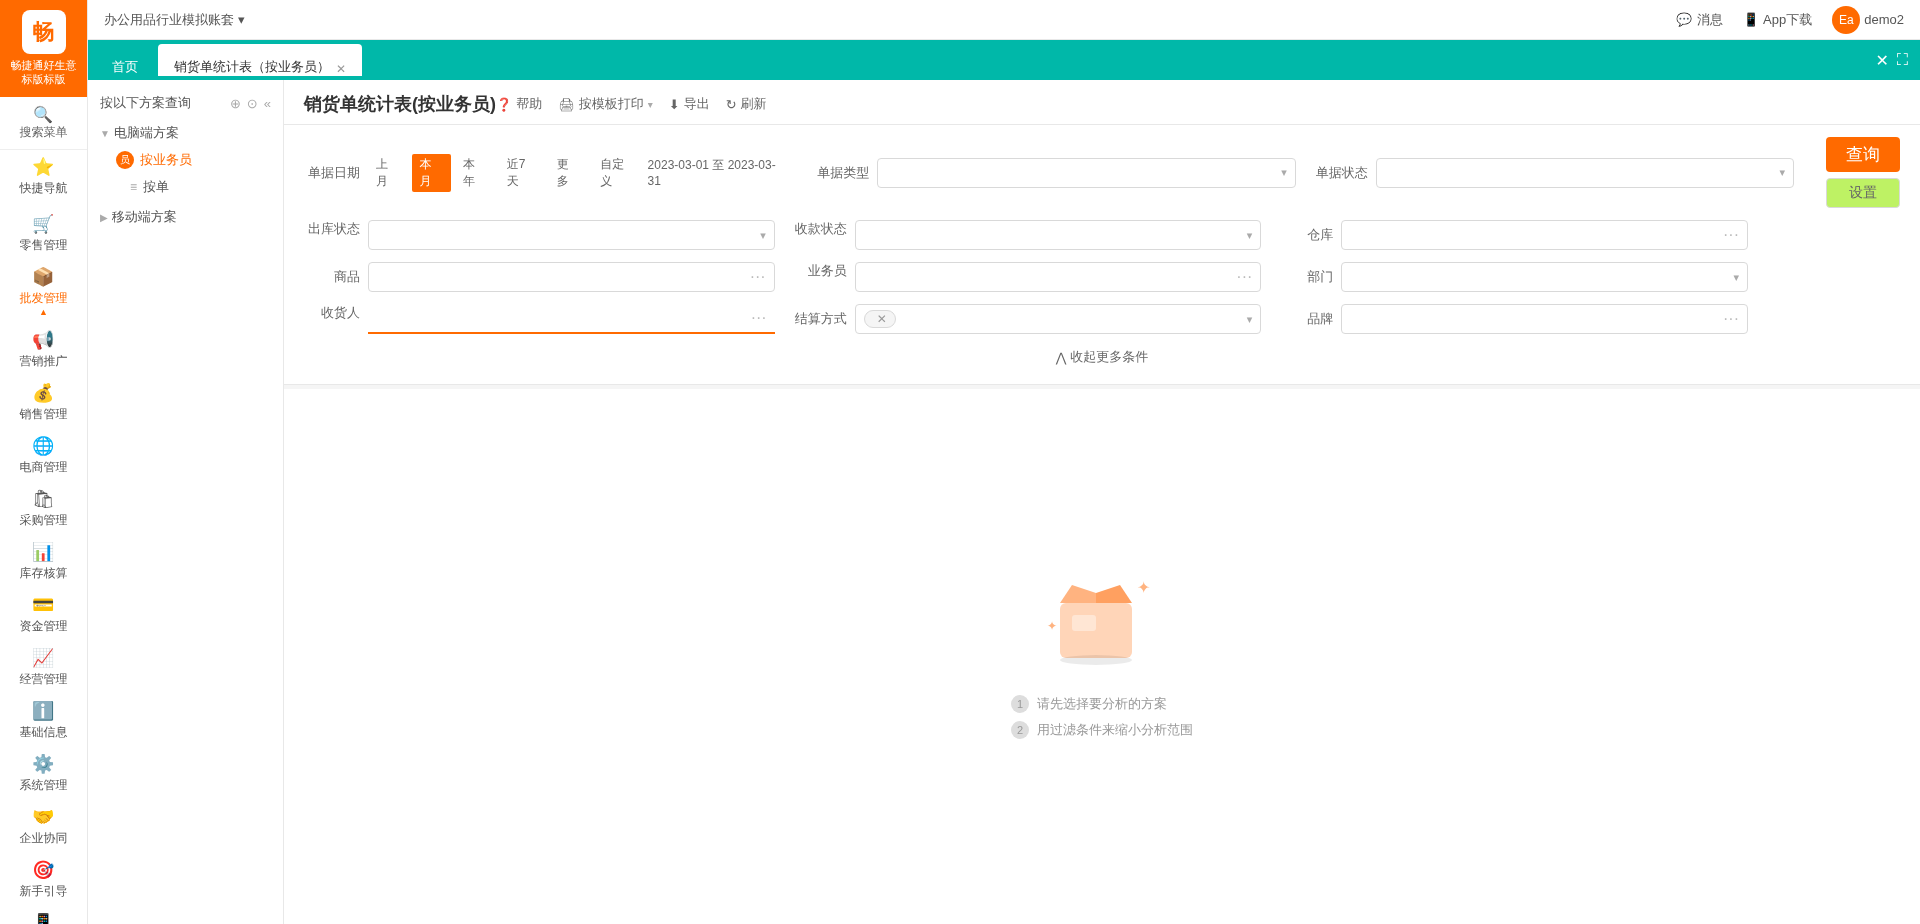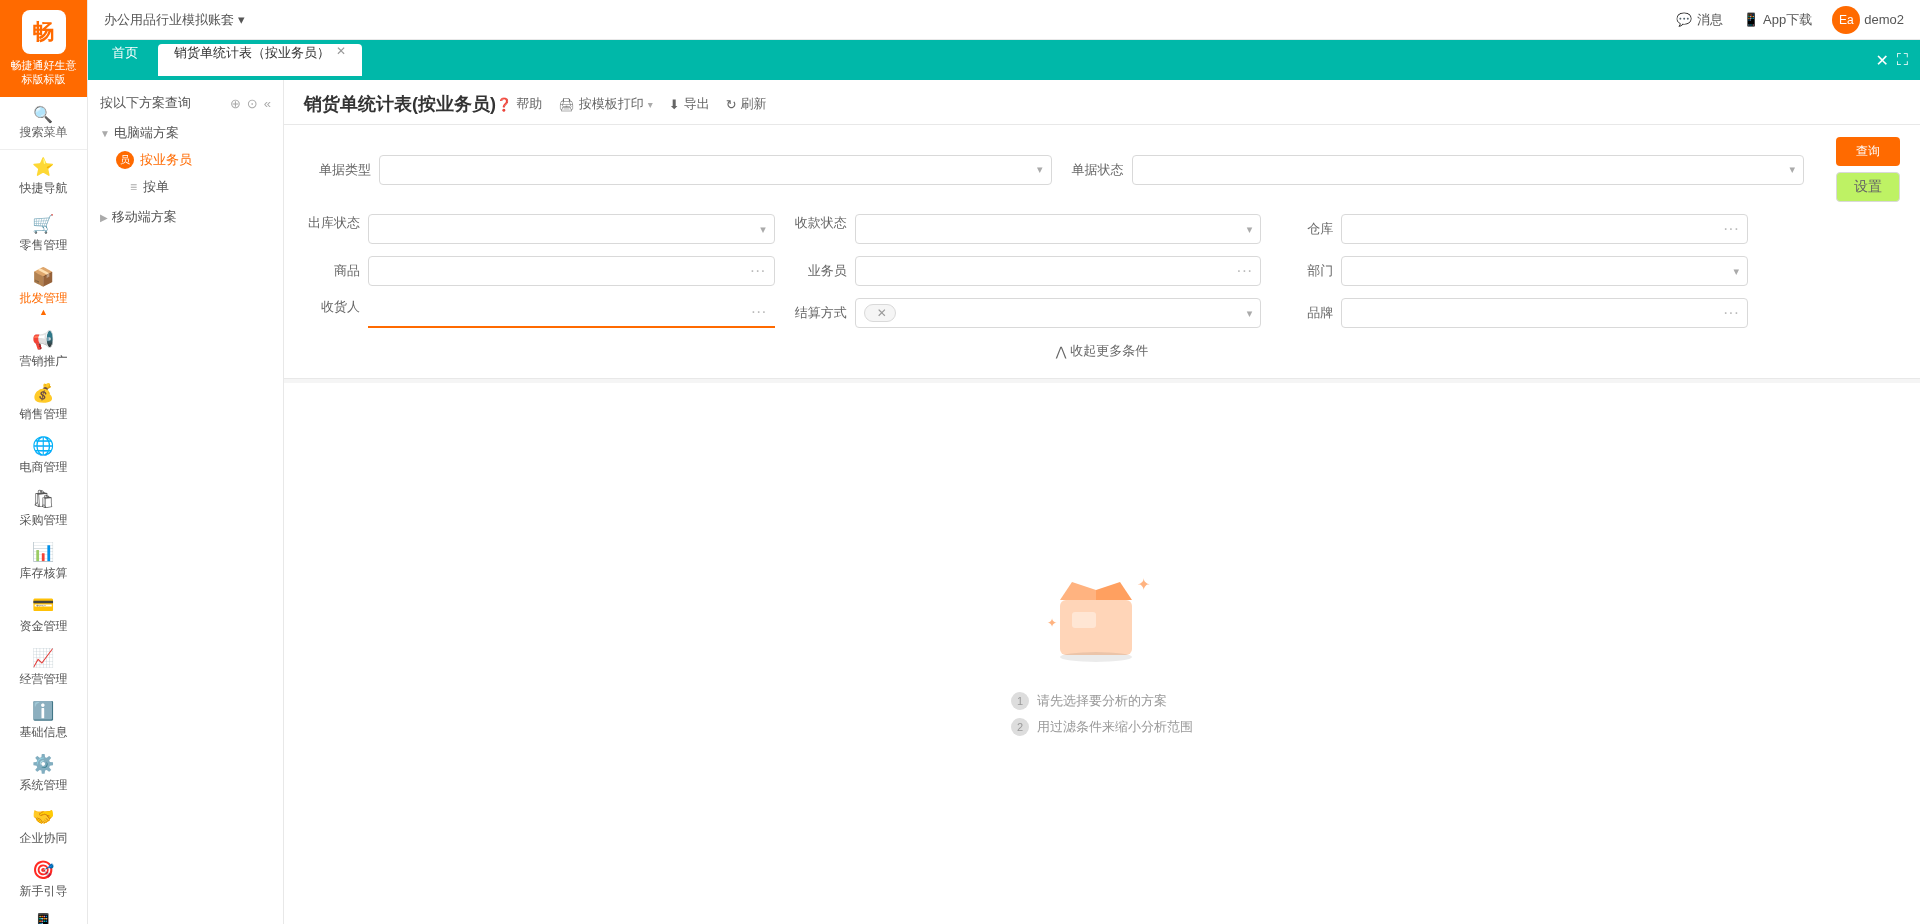--- a/index.html
+++ b/index.html
@@ -23,21 +23,21 @@
     
     .topbar { height: 40px; background: #fff; display: flex; align-items: center; padding: 0 16px; border-bottom: 1px solid #e8e8e8; justify-content: space-between; }
     .topbar-left { display: flex; align-items: center; gap: 8px; color: #555; font-size: 13px; }
     .topbar-dropdown { display: flex; align-items: center; gap: 4px; cursor: pointer; }
     .topbar-right { display: flex; align-items: center; gap: 20px; color: #555; font-size: 13px; }
     .topbar-right-item { display: flex; align-items: center; gap: 4px; cursor: pointer; }
     .avatar { width: 28px; height: 28px; border-radius: 50%; background: #ff6a00; display: flex; align-items: center; justify-content: center; color: #fff; font-size: 12px; }
 
     
     .tabbar { height: 40px; background: #00b8a9; display: flex; align-items: center; padding: 0 0 0 8px; gap: 4px; }
-    .tab { height: 32px; padding: 0 16px; display: flex; align-items: flex-start; gap: 6px; border-radius: 4px 4px 0 0; cursor: pointer; font-size: 13px; color: #fff; background: transparent; }
+    .tab { height: 32px; padding: 0 16px; display: flex; align-items: flex-end; gap: 6px; border-radius: 4px 4px 0 0; cursor: pointer; font-size: 13px; color: #fff; background: transparent; }
     .tab.active { background: #fff; color: #333; border-radius: 4px 4px 0 0; }
     .tab-close { font-size: 12px; cursor: pointer; color: #999; }
     .tabbar-actions { margin-left: auto; display: flex; align-items: center; gap: 8px; padding-right: 12px; }
     .tabbar-action-btn { color: #fff; cursor: pointer; font-size: 16px; }
 
     
     .content { flex: 1; display: flex; overflow: hidden; background: #f5f5f5; }
 
     
     .left-panel { width: 196px; background: #fff; border-right: 1px solid #e8e8e8; flex-shrink: 0; padding: 8px 0; }
@@ -73,21 +73,21 @@
     .filter-arrow { color: #aaa; font-size: 11px; }
     .date-tab { padding: 2px 8px; font-size: 12px; color: #666; cursor: pointer; border-radius: 2px; }
     .date-tab.active { background: #ff6a00; color: #fff; border-radius: 2px; }
     .date-range { font-size: 12px; color: #666; }
     .filter-clear-tag { display: flex; align-items: center; gap: 4px; background: #f5f5f5; border: 1px solid #d9d9d9; border-radius: 12px; padding: 1px 8px; font-size: 12px; color: #666; }
     .filter-clear-tag .close { cursor: pointer; color: #999; }
     .collapse-btn { display: flex; align-items: center; justify-content: center; gap: 4px; color: #666; font-size: 13px; cursor: pointer; padding: 6px 0; }
 
     
     .query-buttons { display: flex; flex-direction: column; gap: 6px; margin-left: auto; padding-left: 16px; }
-    .btn-query { background: #ff6a00; color: #fff; border: none; border-radius: 4px; padding: 6px 20px; font-size: 12px; cursor: pointer; white-space: nowrap; }
+    .btn-query { background: #ff6a00; color: #fff; border: none; border-radius: 4px; padding: 6px 20px; font-size: 17px; cursor: pointer; white-space: nowrap; }
     .btn-settings { background: #bef264; color: #666; border: 1px solid #d9d9d9; border-radius: 4px; padding: 5px 16px; font-size: 14px; cursor: pointer; white-space: nowrap; }
 
     
     .empty-state { flex: 1; display: flex; flex-direction: column; align-items: center; justify-content: center; background: #fff; margin-top: 4px; }
     .empty-icon { width: 120px; height: 100px; position: relative; margin-bottom: 20px; }
     .empty-text { display: flex; flex-direction: column; gap: 8px; }
     .empty-text-item { display: flex; align-items: center; gap: 8px; color: #999; font-size: 13px; }
     .empty-text-num { width: 18px; height: 18px; border-radius: 50%; background: #ddd; display: flex; align-items: center; justify-content: center; font-size: 11px; color: #999; flex-shrink: 0; }
   </style>
 </head>
@@ -268,20 +268,32 @@
           <div class="header-action-btn">
             <span>↻</span>
             <span>刷新</span>
           </div>
         </div>
       </div>
 
       <div class="filter-area">
 
         <div style="display:flex; gap:16px; margin-bottom:12px; align-items:center;">
+          <div style="display:flex; align-items:center; gap:8px; flex:1;">
+            <span class="filter-label">单据日期</span>
+            <div style="display:flex; align-items:center; gap:4px;">
+              <span class="date-tab">上月</span>
+              <span class="date-tab active" style="background:#ff6a00;color:#fff;border-radius:2px;padding:2px 8px;font-size:12px;">本月</span>
+              <span class="date-tab">本年</span>
+              <span class="date-tab">近7天</span>
+              <span class="date-tab">更多</span>
+              <span class="date-tab">自定义</span>
+              <span class="date-range">2023-03-01 至 2023-03-31</span>
+            </div>
+          </div>
           <div style="display:flex; align-items:center; gap:8px; flex:1;margin-left:11px;">
             <span class="filter-label">单据类型</span>
             <div class="filter-input" style="flex:1;">
               <span class="filter-input-placeholder"></span>
               <span class="filter-arrow">▾</span>
             </div>
           </div>
           <div style="display:flex; align-items:center; gap:8px; flex:1;">
             <span class="filter-label">单据状态</span>
             <div class="filter-input" style="flex:1;">
@@ -321,21 +333,21 @@
         </div>
 
         <div style="display:flex; gap:16px; margin-bottom:12px; align-items:center;">
           <div style="display:flex; align-items:center; gap:8px; flex:1;">
             <span class="filter-label">商品</span>
             <div class="filter-input" style="flex:1;">
               <span class="filter-input-placeholder"></span>
               <span class="filter-dots">···</span>
             </div>
           </div>
-          <div style="display:flex; align-items:center; gap:8px; flex:1;">
+          <div style="display:flex; align-items:flex-start; gap:8px; flex:1;">
             <span class="filter-label">业务员</span>
             <div class="filter-input" style="flex:1;">
               <span class="filter-input-placeholder"></span>
               <span class="filter-dots">···</span>
             </div>
           </div>
           <div style="display:flex; align-items:center; gap:8px; flex:1;">
             <span class="filter-label">部门</span>
             <div class="filter-input" style="flex:1;">
               <span class="filter-input-placeholder"></span>

